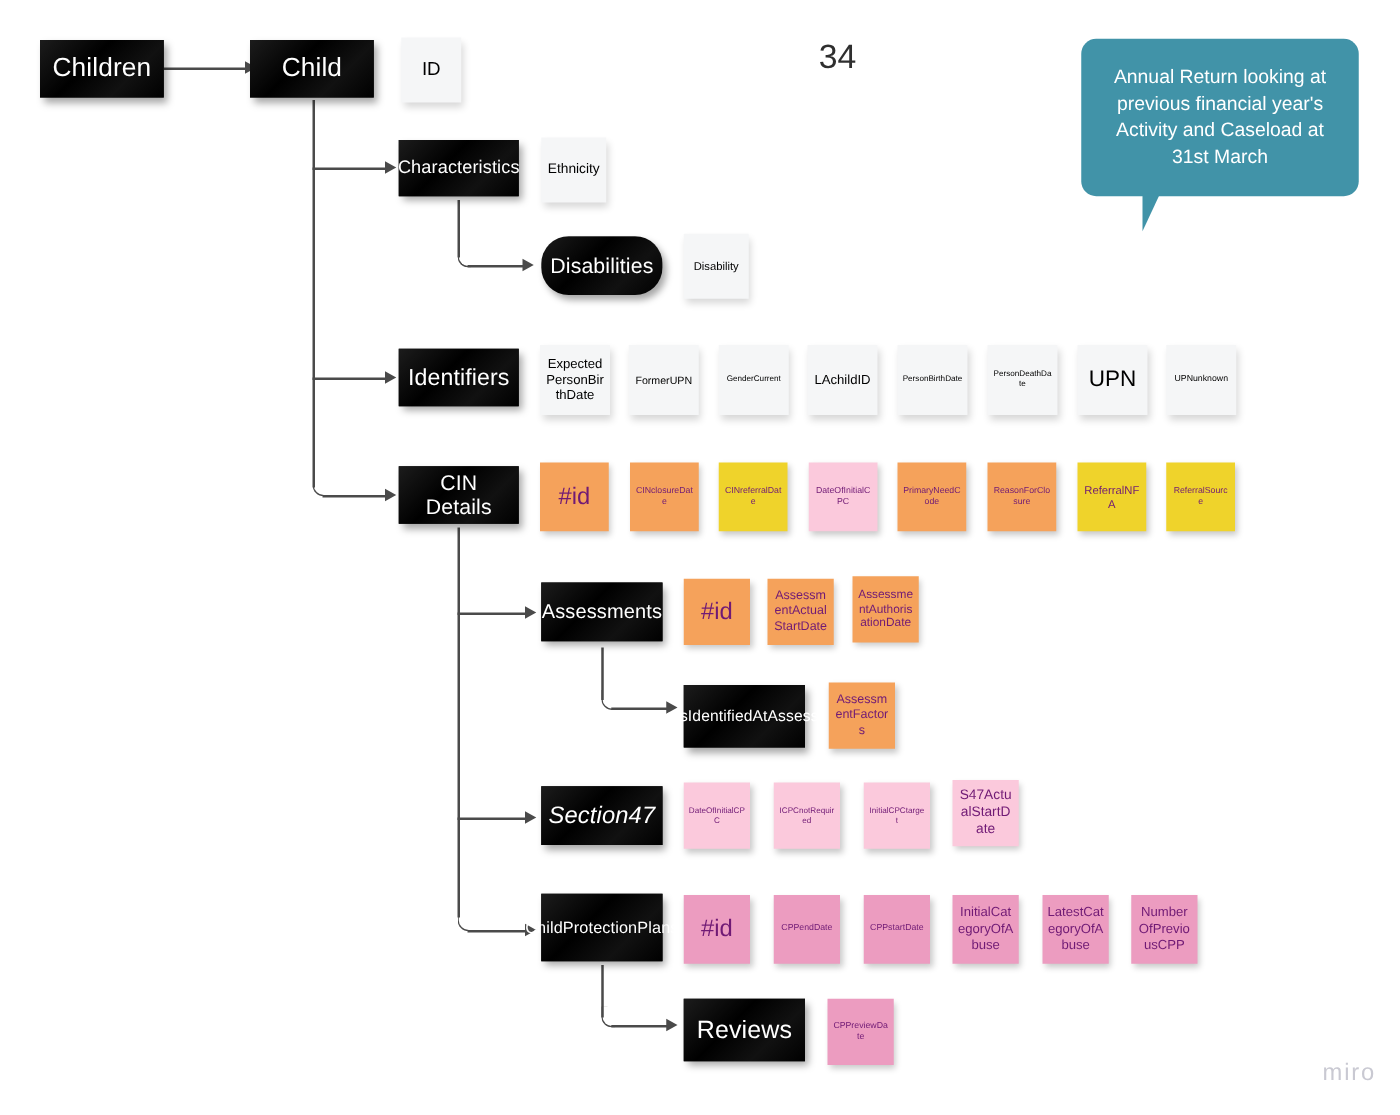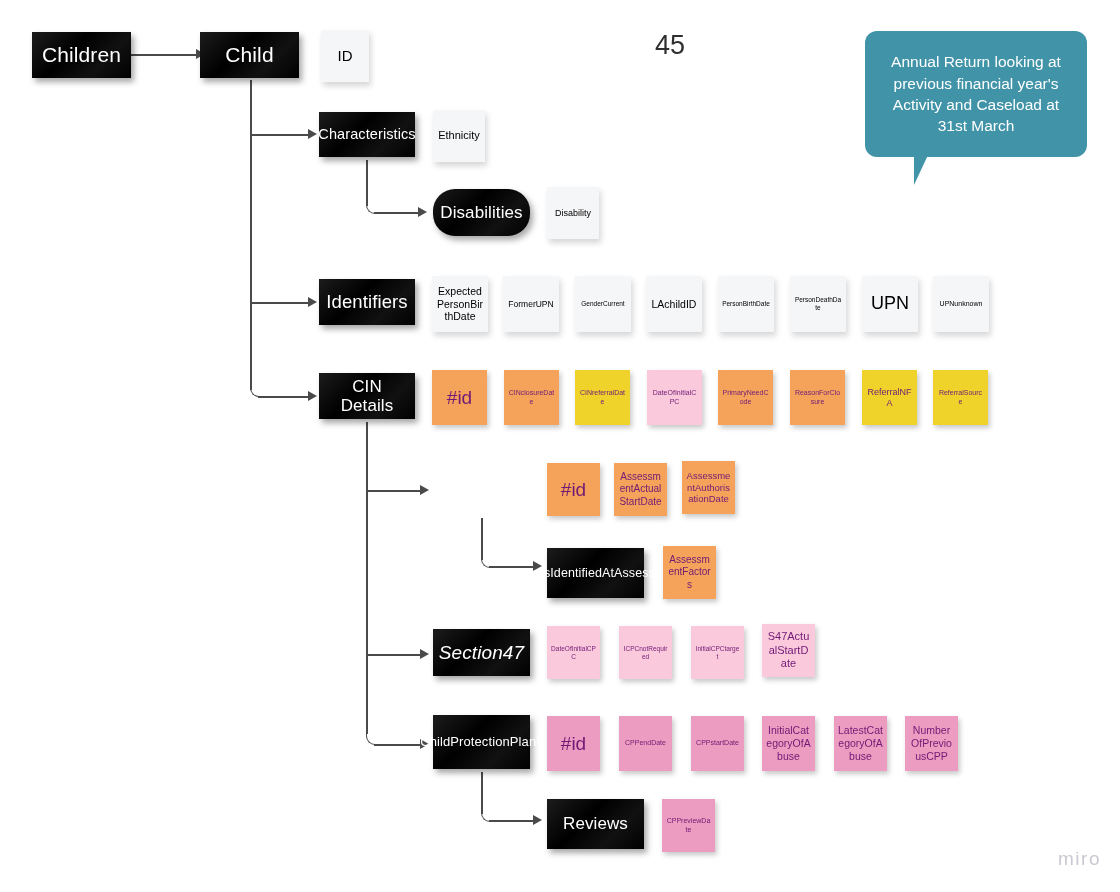--- a/index.html
+++ b/index.html
@@ -88,21 +88,21 @@
     color:#c9c9d2;
     letter-spacing:1.5px;
     font-size:19px;
   }
 </style>
 </head>
 <body>
 
 <div id="canvas">
 
-  <div id="page-number" style="left:655px;top:30px;font-size:27px;">45</div>
+  <div id="page-number" style="left:655px;top:30px;font-size:27px;">34</div>
 
   <div id="callout" style="left:865px;top:31px;width:222px;height:126px;font-size:15.5px;">Annual Return looking at previous financial year's Activity and Caseload at 31st March</div>
   <div id="callout-tail" style="left:914px;top:155px;"></div>
 
   <div class="conn h" style="left:131px;top:54px;width:67px;"></div>
   <div class="arrow" style="left:196px;top:49px;"></div>
 
   <div class="conn v" style="left:250px;top:80px;height:310px;"></div>
   <div class="elbow" style="left:250px;top:380px;width:10px;height:16px;"></div>
 
@@ -147,28 +147,29 @@
   <div class="node" style="left:200px;top:32px;width:99px;height:46px;font-size:21px;">Child</div>
 
   <div class="node" style="left:319px;top:112px;width:96px;height:45px;font-size:14.5px;">Characteristics</div>
 
   <div class="node" style="left:433px;top:189px;width:97px;height:47px;font-size:17px;border-radius:22px;">Disabilities</div>
 
   <div class="node" style="left:319px;top:279px;width:96px;height:46px;font-size:18.5px;">Identifiers</div>
 
   <div class="node" style="left:319px;top:373px;width:96px;height:46px;font-size:17px;">CIN Details</div>
 
+  <div class="node" style="left:433px;top:466px;width:97px;height:47px;font-size:16px;">Assessments</div>
 
   <div class="node" style="left:547px;top:548px;width:97px;height:50px;font-size:12.5px;">FactorsIdentifiedAtAssessment</div>
 
   <div class="node" style="left:433px;top:629px;width:97px;height:47px;font-size:19px;font-style:italic;">Section47</div>
 
   <div class="node" style="left:433px;top:715px;width:97px;height:54px;font-size:13px;">ChildProtectionPlans</div>
 
-  <div class="node" style="left:547px;top:799px;width:97px;height:50px;font-size:17px;">Reviews</div>
+  <div class="node" style="left:547px;top:799px;width:97px;height:50px;font-size:20px;">Reviews</div>
 
   <div class="note white" style="left:321px;top:30px;width:48px;height:52px;font-size:15px;">ID</div>
 
   <div class="note white" style="left:433px;top:110px;width:52px;height:52px;font-size:11px;">Ethnicity</div>
 
   <div class="note white" style="left:547px;top:187px;width:52px;height:52px;font-size:9px;">Disability</div>
 
   <div class="note white" style="left:432px;top:276px;width:56px;height:56px;font-size:10.5px;">ExpectedPersonBirthDate</div>
   <div class="note white" style="left:503px;top:276px;width:56px;height:56px;font-size:8.5px;">FormerUPN</div>
   <div class="note white" style="left:575px;top:276px;width:56px;height:56px;font-size:6.5px;">GenderCurrent</div>

